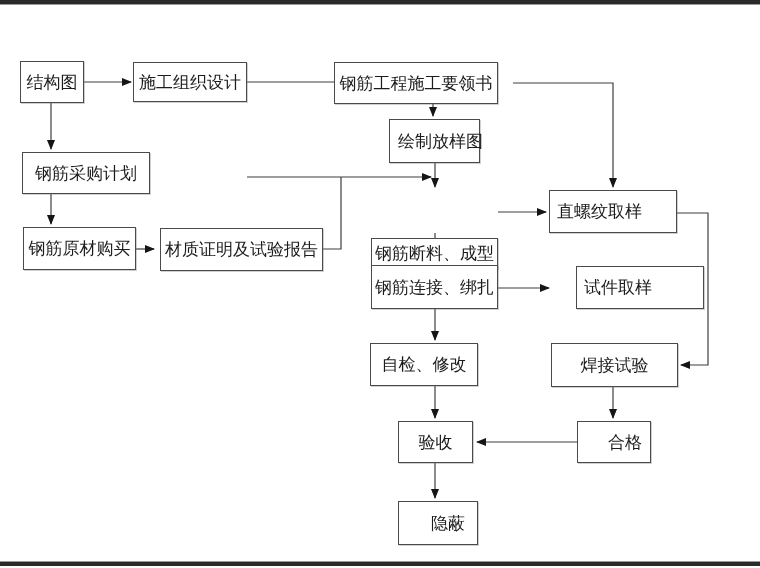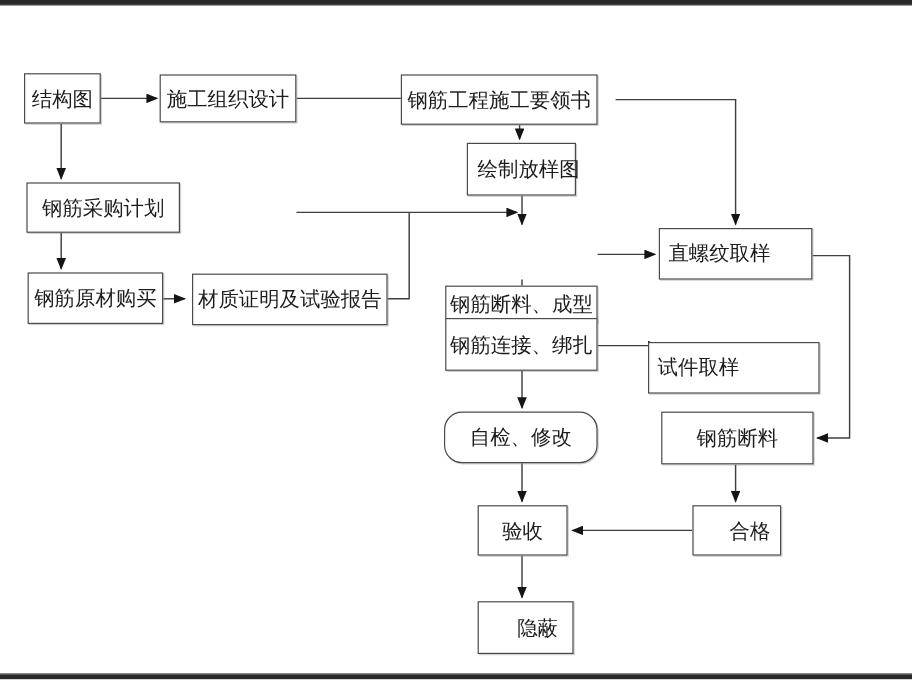--- a/index.html
+++ b/index.html
@@ -103,25 +103,25 @@
   <div class="node" style="left:160px; top:228px; width:163px; height:43px;">材质证明及试验报告</div>
 
   <div class="node" style="left:389px; top:119px; width:91px;  height:44px;padding-left:12px;">绘制放样图</div>
 
   <div class="node" style="left:371px; top:190px; width:127px; height:31px;margin-top:48px;">钢筋断料、成型</div>
 
   <div class="node align-left" style="left:549px; top:190px; width:128px; height:43px;">直螺纹取样</div>
 
   <div class="node" style="left:371px; top:265px; width:127px; height:44px;text-align:center;">钢筋连接、绑扎</div>
 
-  <div class="node align-left" style="left:540px; top:266px; width:143px; height:43px;margin-top:19px;">试件取样</div>
+  <div class="node align-left" style="left:576px; top:266px; width:128px; height:43px;">试件取样</div>
 
-  <div class="node" style="left:370px; top:343px; width:128px; height:43px;border-radius:15px;">自检、修改</div>
+  <div class="node" style="left:370px; top:343px; width:108px; height:43px;">自检、修改</div>
 
-  <div class="node" style="left:551px; top:343px; width:127px; height:44px;">钢筋断料</div>
+  <div class="node" style="left:551px; top:343px; width:127px; height:44px;">焊接试验</div>
 
   <div class="node" style="left:398px; top:421px; width:75px;  height:42px;">验收</div>
 
   <div class="node" style="left:577px; top:421px; width:74px;  height:42px;padding-left:22px;">合格</div>
 
   <div class="node" style="left:398px; top:501px; width:80px;  height:44px;padding-left:20px;">隐蔽</div>
 
 </div>
 
 </body></html>

